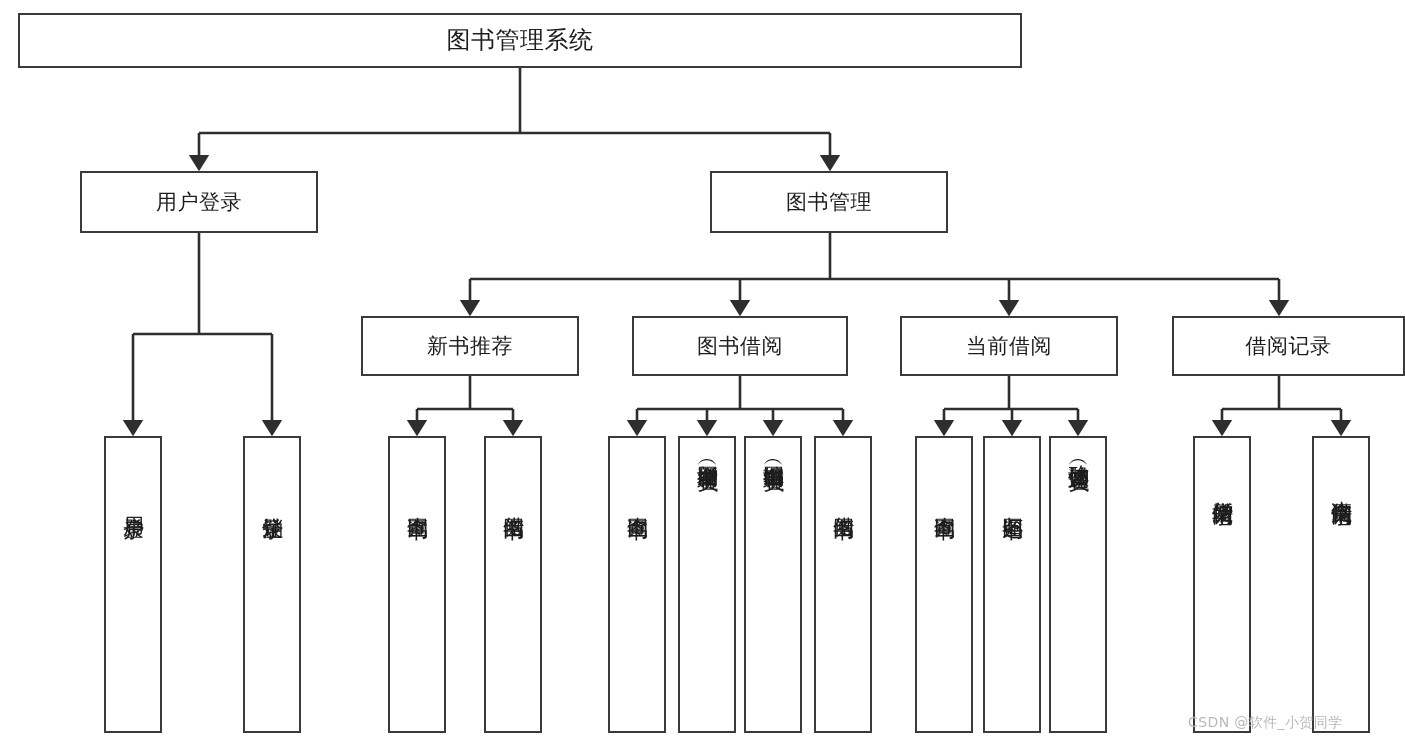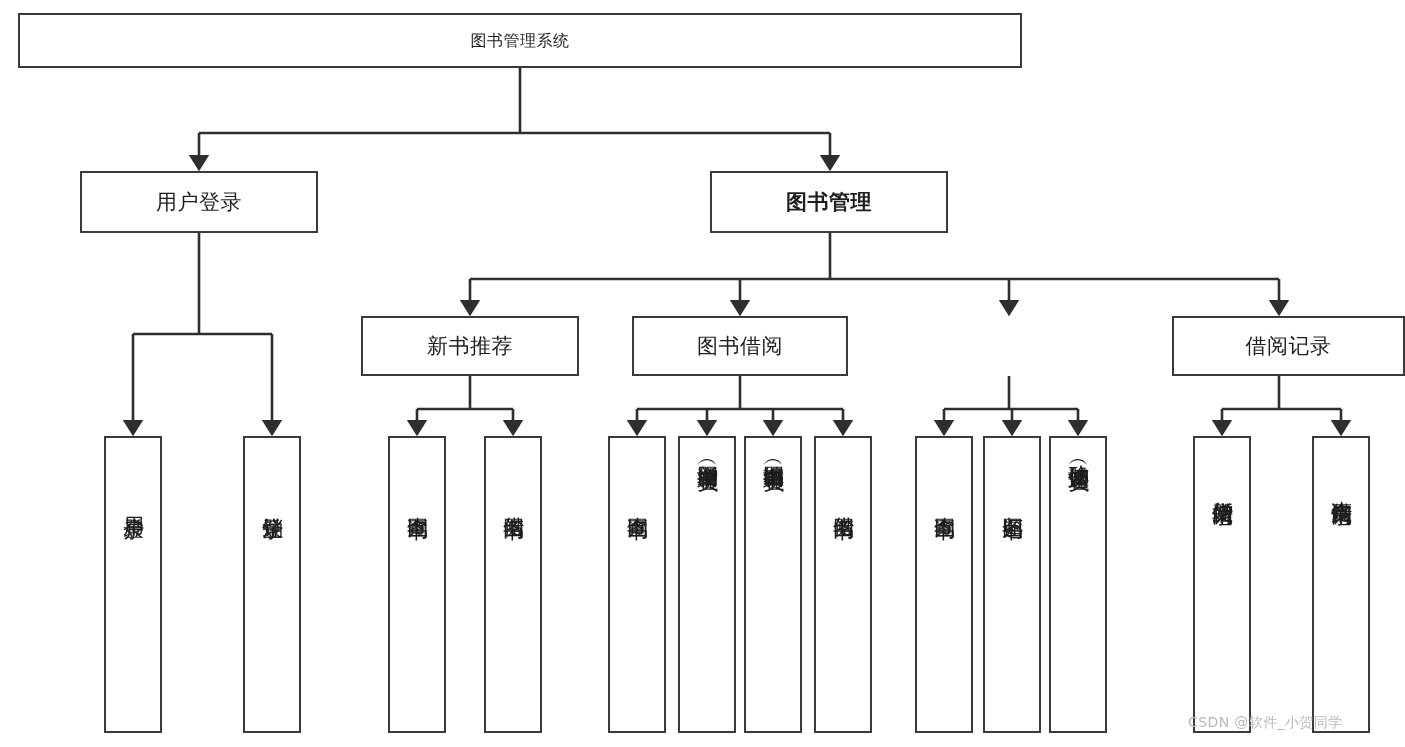--- a/index.html
+++ b/index.html
@@ -43,21 +43,21 @@
     display: block;
     text-align: center;
     line-height: 1.08;
     letter-spacing: 0.5px;
   }
   
   .node.horiz .label {
     writing-mode: horizontal-tb;
     font-size: 21px;
   }
-  .node.root .label { font-size: 16px; }
+  .node.root .label { font-size: 24px; }
   
   .node.vert {
     align-items: flex-start;
     justify-content: center;
     padding-top: 10px;
   }
   .node.vert .label {
     writing-mode: vertical-rl;
     text-orientation: upright;
     font-size: 21px;
@@ -137,30 +137,33 @@
     </g>
   </svg>
 
   <div class="node horiz root" style="left:18px; top:13px; width:1004px; height:55px;">
     <span class="label">图书管理系统</span>
   </div>
 
   <div class="node horiz" style="left:80px; top:171px; width:238px; height:62px;">
     <span class="label">用户登录</span>
   </div>
-  <div class="node horiz" style="left:710px; top:171px; width:238px; height:62px;font-weight:bold;">
+  <div class="node horiz" style="left:710px; top:171px; width:238px; height:62px;">
     <span class="label">图书管理</span>
   </div>
 
   <div class="node horiz" style="left:632px; top:316px; width:216px; height:60px;">
     <span class="label">图书借阅</span>
   </div>
   <div class="node horiz" style="left:361px; top:316px; width:218px; height:60px;">
     <span class="label">新书推荐</span>
   </div>
+  <div class="node horiz" style="left:900px; top:316px; width:218px; height:60px;">
+    <span class="label">当前借阅</span>
+  </div>
   <div class="node horiz" style="left:1172px; top:316px; width:233px; height:60px;">
     <span class="label">借阅记录</span>
   </div>
 
   <div class="node vert pad-big" style="left:104px; top:436px; width:58px; height:297px;">
     <span class="label">用户登录</span>
   </div>
   <div class="node vert pad-big" style="left:243px; top:436px; width:58px; height:297px;">
     <span class="label">注销登录</span>
   </div>

